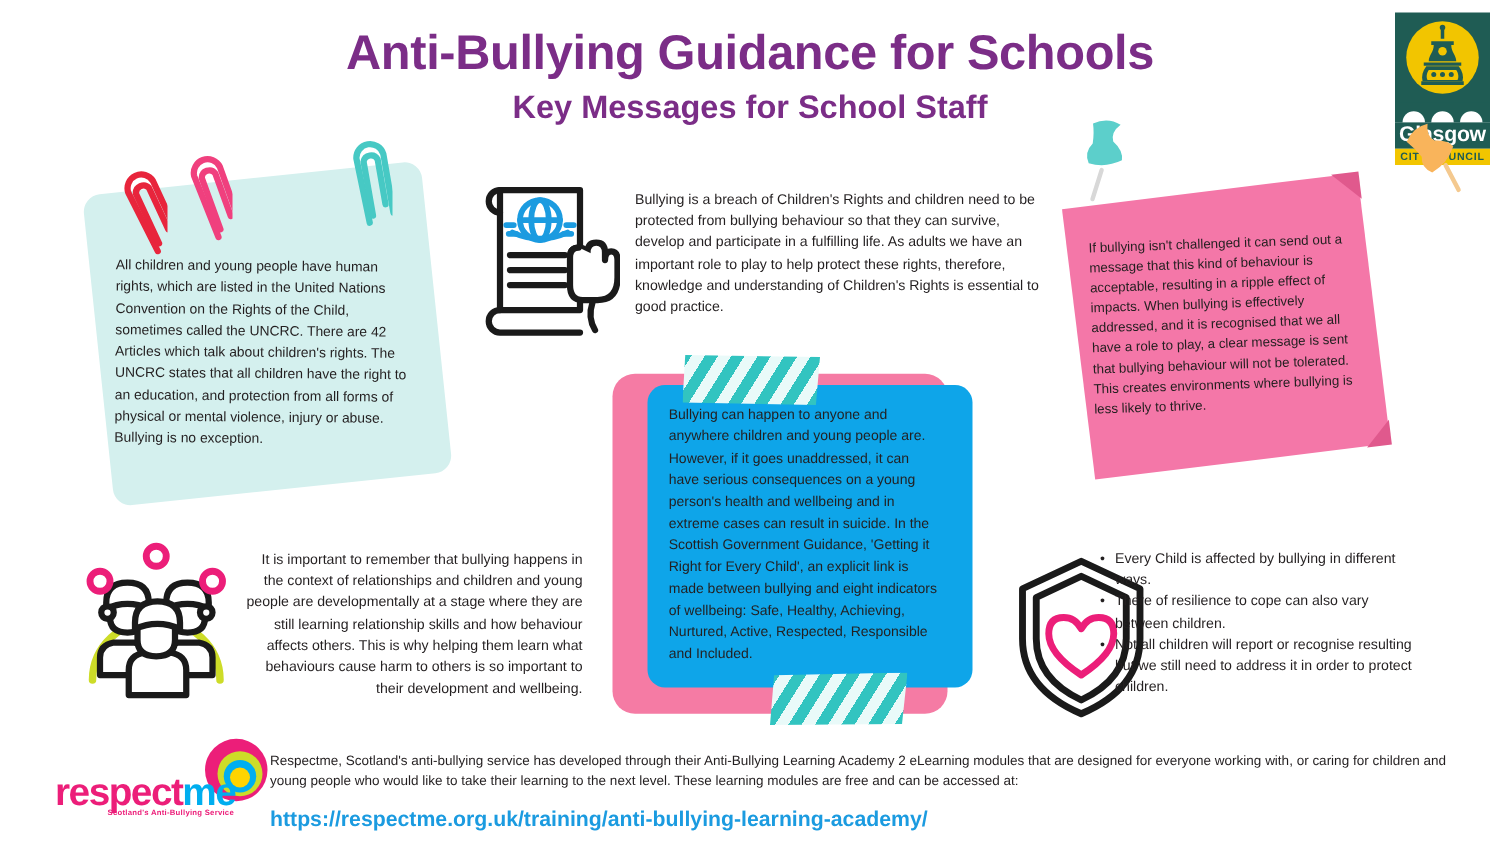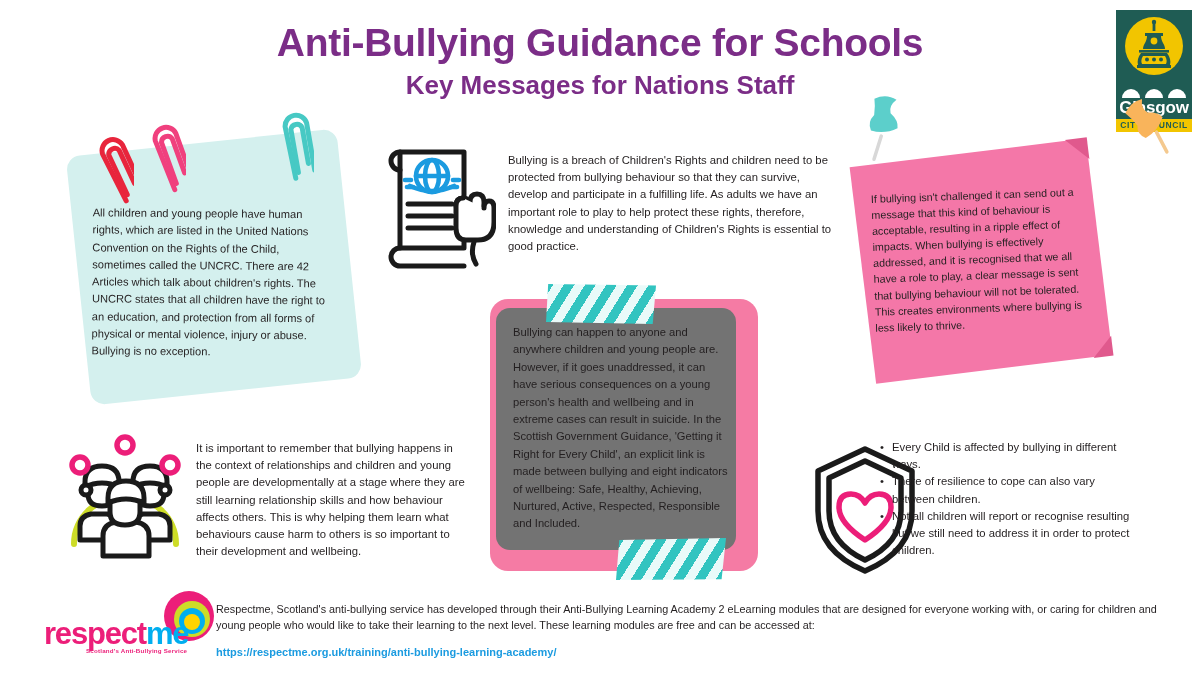--- a/index.html
+++ b/index.html
@@ -70,22 +70,22 @@
     position: absolute; left: 18px; top: 26px; width: 212px;
     font-size: 10.7px; line-height: 16.1px; color: #231F20;
     transform: rotate(5deg); transform-origin: 0 0;
   }
 
   .card-center-outer {
     position: absolute; left: 490px; top: 299px; width: 268px; height: 272px;
     background: #F57BA4; border-radius: 18px;
   }
   .card-center-inner {
-    position: absolute; left: 6px; top: 9px; width: 240px; height: 242px;
-    background: #737373; border-radius: 14px;
+    position: absolute; left: 28px; top: 9px; width: 260px; height: 242px;
+    background: #0ea5e9; border-radius: 14px;
   }
   .card-center-inner .card-text {
     position: absolute; left: 17px; top: 16px; width: 218px;
     font-size: 11.2px; line-height: 17.4px; color: #231F20;
   }
 
   .tape {
     position: absolute;
     background: repeating-linear-gradient(
       -58deg, #32C4C0 0px, #32C4C0 9px, #E9FAF9 9px, #E9FAF9 18px);
@@ -99,21 +99,21 @@
     clip-path: polygon(3% 5%, 100% 0%, 96% 98%, 0% 100%);
   }
 
   
   .text-rights {
     position: absolute; left: 508px; top: 152px; width: 330px;
     font-size: 11.3px; line-height: 17.2px; color: #231F20;
   }
   .text-relationships {
     position: absolute; left: 196px; top: 440px; width: 270px;
-    font-size: 11.3px; line-height: 17.2px; color: #231F20;
+    font-size: 11.3px; line-height: 17.2px; color: #231F20; text-align: right;
   }
   .bullet-list {
     position: absolute; left: 880px; top: 439px; width: 254px;
     font-size: 11.3px; line-height: 17.2px; color: #231F20;
     list-style: none;
   }
   .bullet-list li { position: relative; padding-left: 12px; }
   .bullet-list li::before {
     content: "\2022"; position: absolute; left: 0; top: 0; color: #231F20;
   }
@@ -138,31 +138,31 @@
   .rm-tag {
     position: absolute; left: 42px; top: 55px; width: 140px;
     font-size: 6.2px; font-weight: bold; color: #EC1E79; letter-spacing: 0.2px;
   }
   .footer-body {
     position: absolute; left: 216px; top: 601px; width: 966px;
     font-size: 10.8px; line-height: 16.4px; color: #231F20;
   }
   .footer-url {
     position: absolute; left: 216px; top: 646px; width: 600px;
-    font-size: 11px; font-weight: bold; color: #1B9BE0;
+    font-size: 17px; font-weight: bold; color: #1B9BE0;
   }
 </style>
 </head>
 <body>
 
 <div class="stage">
 
   <div class="title-wrap">
     <div class="main-title">Anti-Bullying Guidance for Schools</div>
-    <div class="sub-title">Key Messages for Nations Staff</div>
+    <div class="sub-title">Key Messages for School Staff</div>
   </div>
 
   <div class="gcc-logo">
     <div class="gcc-top">
       <div class="gcc-circle">
         <svg class="gcc-crest" viewBox="0 0 58 58">
           <g fill="#1F5C54">
             <rect x="27.6" y="6" width="2.8" height="8"></rect>
             <circle cx="29" cy="5" r="2.2"></circle>
             <path d="M20 16 h18 v3 h-18 z"></path>

